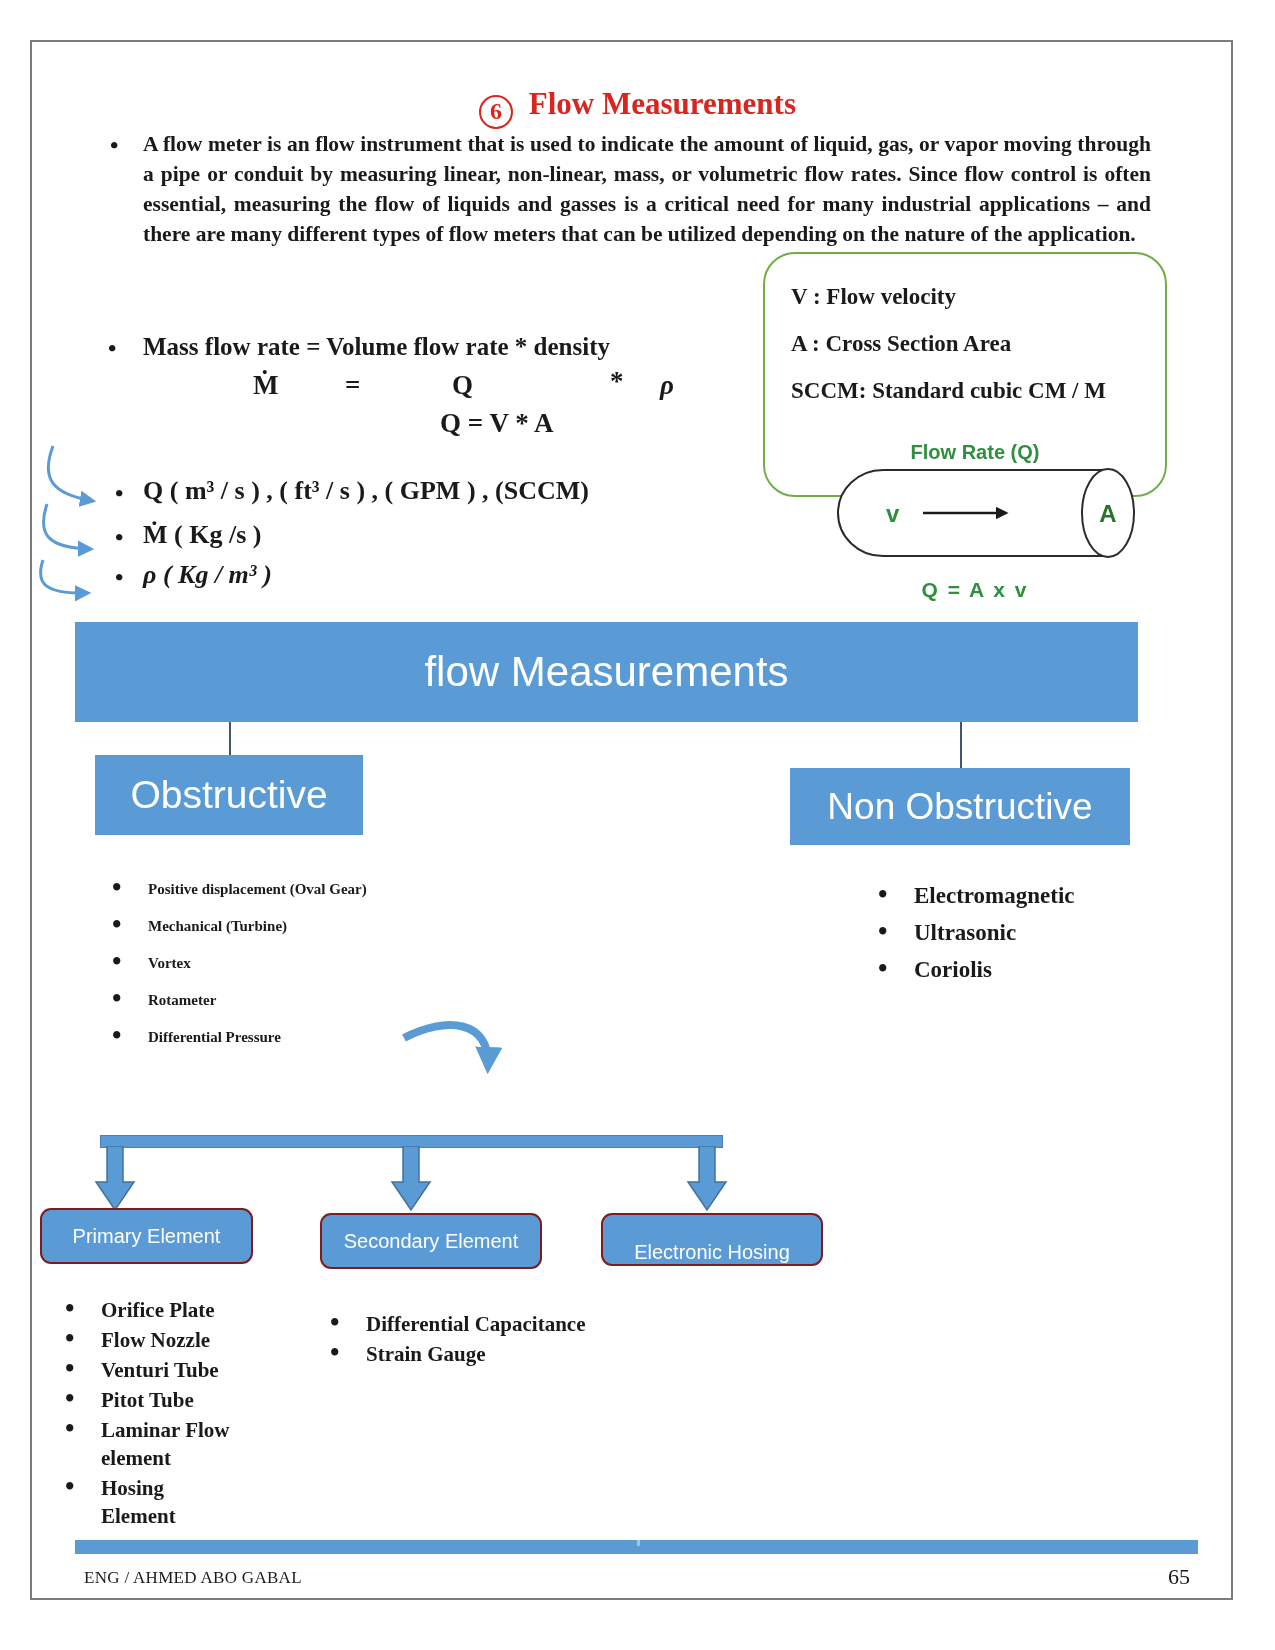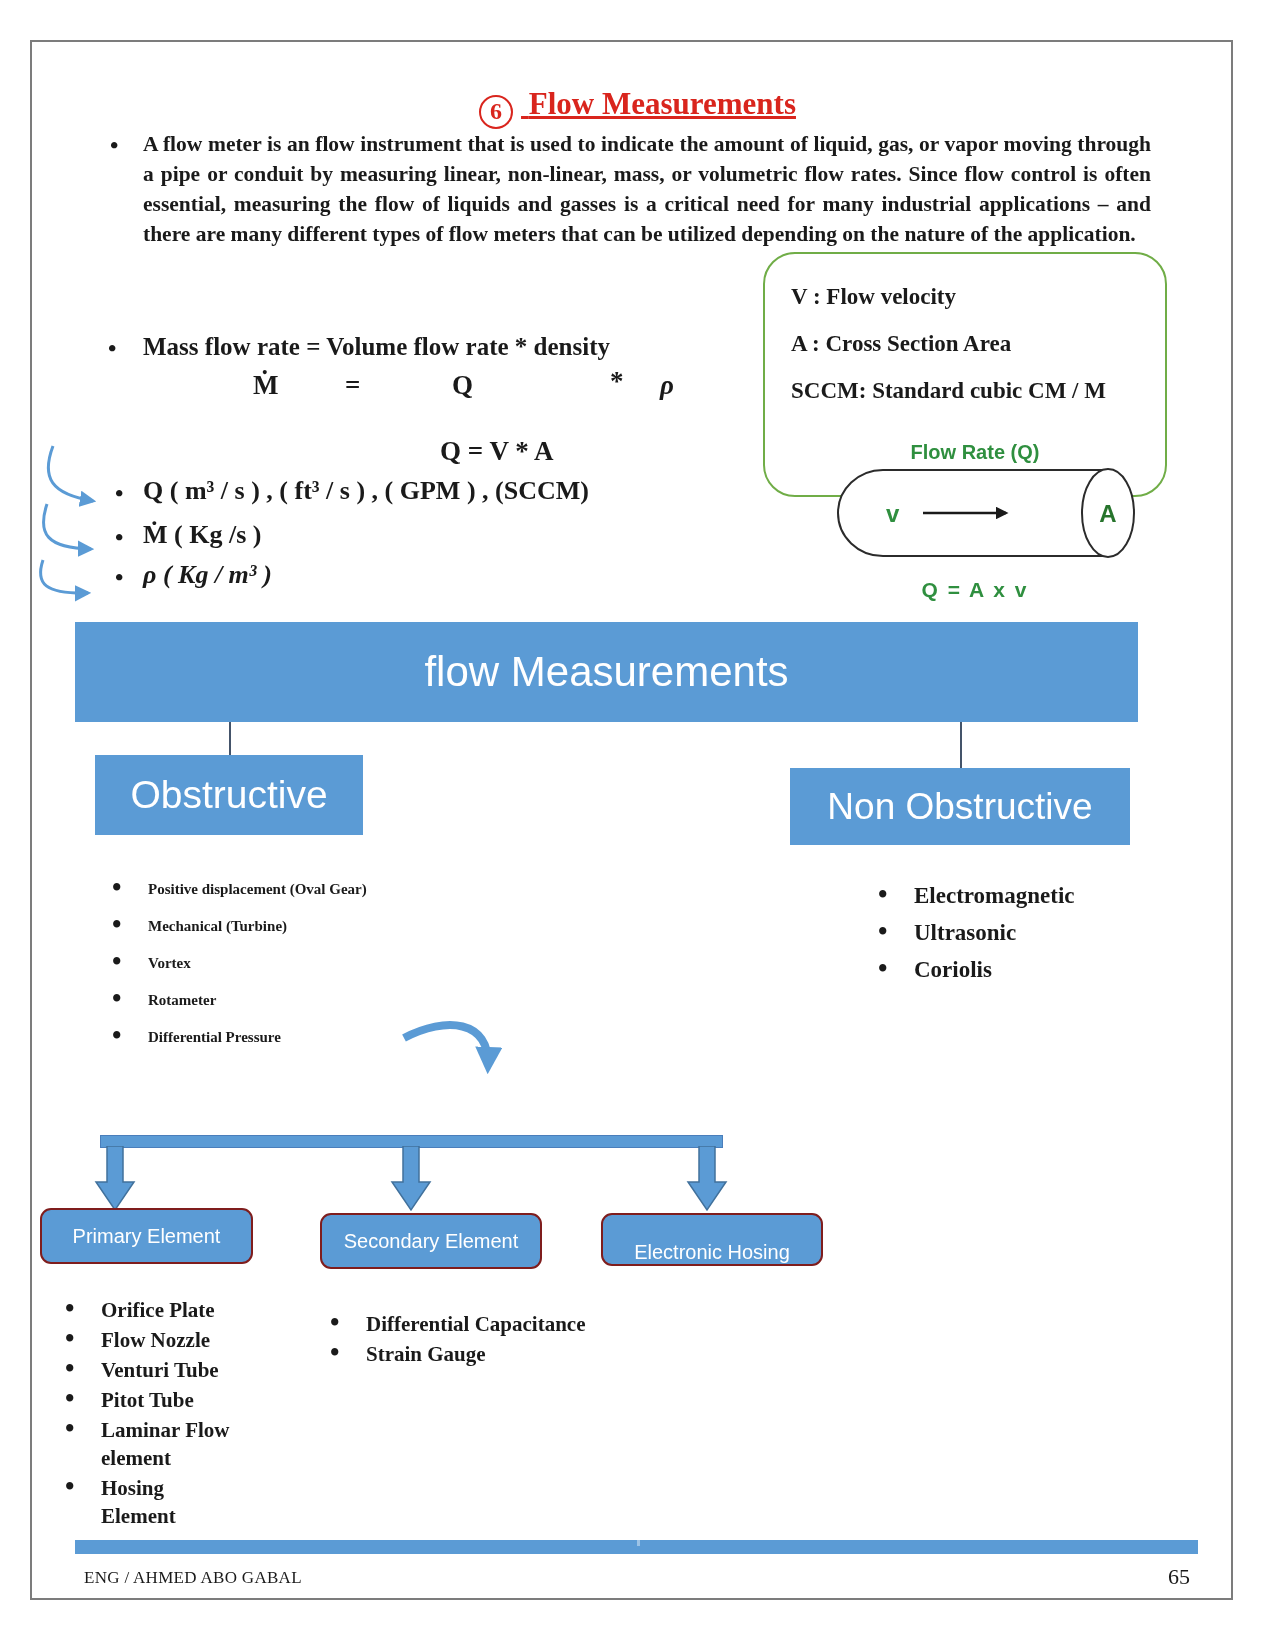--- a/index.html
+++ b/index.html
@@ -2,33 +2,33 @@
 <html><head>
 <meta charset="utf-8">
 <style>
   html,body{margin:0;padding:0;background:#ffffff;}
   #page{position:relative;width:1275px;height:1650px;background:#ffffff;overflow:hidden;
         font-family:"Liberation Serif","DejaVu Serif",serif;color:#1a1a1a;}
   .page-border{position:absolute;left:30px;top:40px;width:1203px;height:1560px;
         border:2.5px solid #7c7c7c;box-sizing:border-box;}
   
   .title{position:absolute;left:0;top:86px;width:100%;text-align:center;
-        color:#d9251d;font-weight:bold;font-size:31px;text-decoration:underline;}
+        color:#d9251d;font-weight:bold;font-size:31px;}
   .circled-num{display:inline-flex;align-items:center;justify-content:center;
         width:34px;height:34px;border:2.5px solid #d9251d;border-radius:50%;
         font-size:24px;margin-right:8px;vertical-align:-5px;box-sizing:border-box;}
   
   .dot{position:absolute;font-size:24px;font-weight:bold;}
   
   .intro{position:absolute;left:143px;top:130px;width:1008px;font-size:21.5px;
         font-weight:bold;line-height:1.39;text-align:justify;}
   
   .mass-line{position:absolute;left:143px;top:333px;font-size:25px;font-weight:bold;}
   .m-row span{position:absolute;font-size:27px;font-weight:bold;}
-  .q-eq{position:absolute;left:440px;top:436px;font-size:27px;font-weight:bold;}
+  .q-eq{position:absolute;left:440px;top:408px;font-size:27px;font-weight:bold;}
   .unit-line{position:absolute;left:143px;font-size:26px;font-weight:bold;}
   .it{font-style:italic;}
   
   .legend-box{position:absolute;left:763px;top:252px;width:404px;height:245px;
         border:2.5px solid #70ad47;border-radius:32px;box-sizing:border-box;
         padding:30px 0 0 26px;}
   .legend-box .lg-line{font-size:23px;font-weight:bold;margin-bottom:21px;}
   .flow-rate-label{position:absolute;left:860px;top:441px;width:230px;text-align:center;
         font-family:"Liberation Sans",sans-serif;font-size:20px;font-weight:bold;color:#2f8f3f;}
   .q-axv{position:absolute;left:880px;top:578px;width:190px;text-align:center;

